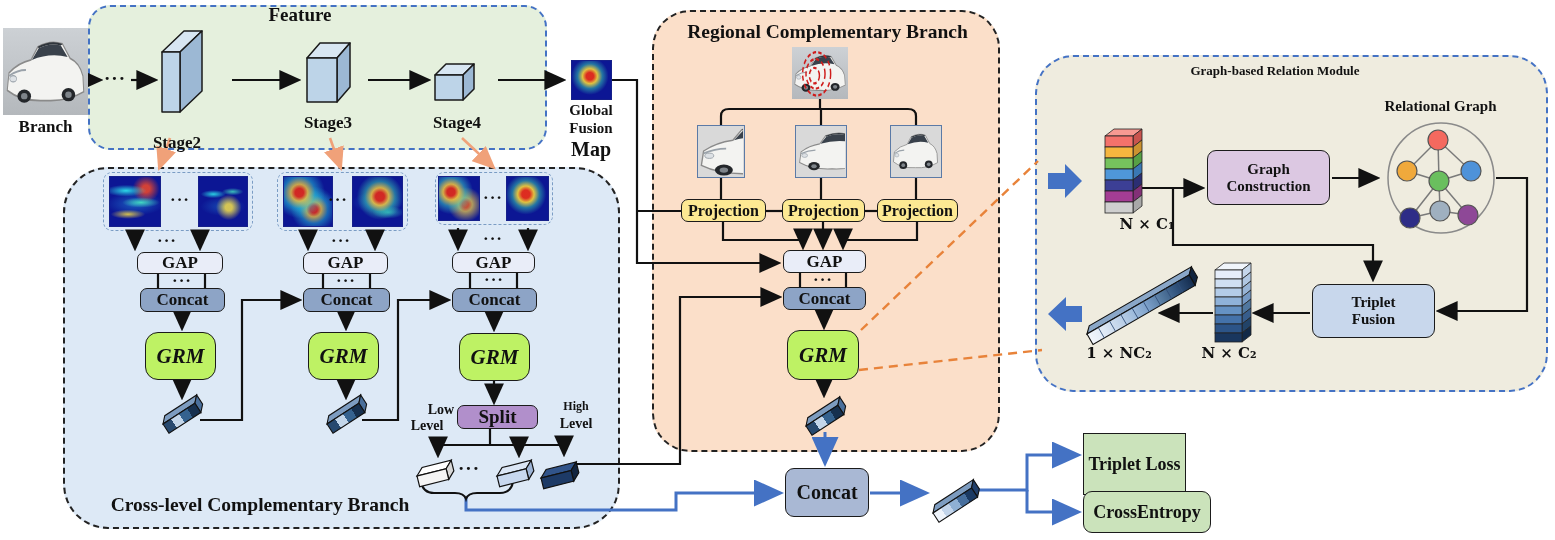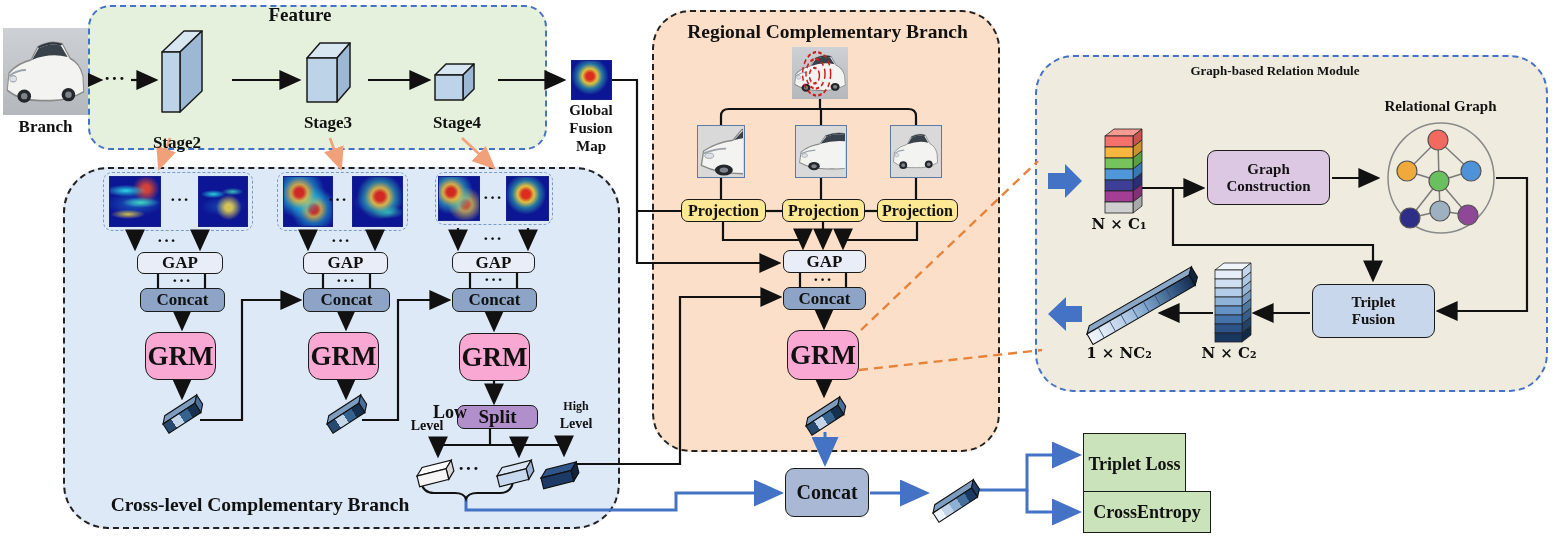--- a/index.html
+++ b/index.html
@@ -11,21 +11,21 @@
   .wires{position:absolute;left:0;top:0;z-index:1;}
   .lbl{position:absolute;z-index:2;color:#111;font-weight:bold;text-align:center;line-height:1.12;}
   .box{
     position:absolute;z-index:2;box-sizing:border-box;border:1.6px solid #1b1b1b;
     display:flex;align-items:center;justify-content:center;
     font-weight:bold;color:#111;
   }
   .r7{border-radius:7px;}.r9{border-radius:9px;}.r13{border-radius:13px;}
   .gapbox{background:#e9edf8;font-size:17px;}
   .concatbox{background:#8da4c6;font-size:17px;}
-  .grmbox{background:#f9a8d4;font-size:27px;}
+  .grmbox{background:#bef264;font-size:21px;font-style:italic;}
   .projbox{background:#fde993;font-size:16px;border-width:1.8px;}
   .splitbox{background:#b18fcb;font-size:19px;text-align:right;}
   .lossbox{background:#cbe3bb;font-size:18px;}
   .modulebox{font-size:15px;}
   .dots{position:absolute;z-index:2;font-weight:bold;color:#111;text-align:center;font-size:17px;letter-spacing:1px;}
   .formula{font-family:"DejaVu Serif",serif;font-weight:bold;font-size:15px;}
   .tile{position:absolute;z-index:2;box-sizing:border-box;overflow:hidden;}
   .hm{border:1px solid #16208a;background-color:#0c1694;}
   
   .hm1a{background-image:
@@ -394,21 +394,21 @@
 <div class="lbl" style="left:3px;top:117px;width:85px;font-size:17px;">Branch</div>
 <div class="lbl" style="left:255px;top:4px;width:90px;font-size:19px;">Feature</div>
 <div class="lbl" style="left:140px;top:113px;width:74px;font-size:17px;margin-top:20px;">Stage2</div>
 <div class="lbl" style="left:291px;top:113px;width:74px;font-size:17px;">Stage3</div>
 <div class="lbl" style="left:420px;top:113px;width:74px;font-size:17px;">Stage4</div>
 
 <div class="dots" style="left:100px;top:68px;width:30px;font-size:19px;">···</div>
 
 <div class="lbl" style="left:551px;top:102px;width:80px;font-size:15px;">Global</div>
 <div class="lbl" style="left:551px;top:120px;width:80px;font-size:15px;">Fusion</div>
-<div class="lbl" style="left:551px;top:138px;width:80px;font-size:15px;">Map</div>
+<div class="lbl" style="left:551px;top:138px;width:80px;font-size:20px;">Map</div>
 
 <div class="dots" style="left:162px;top:190px;width:36px;">···</div>
 <div class="dots" style="left:320px;top:190px;width:36px;">···</div>
 <div class="dots" style="left:475px;top:188px;width:36px;">···</div>
 <div class="dots" style="left:149px;top:231px;width:36px;">···</div>
 <div class="dots" style="left:323px;top:231px;width:36px;">···</div>
 <div class="dots" style="left:475px;top:229px;width:36px;">···</div>
 <div class="dots" style="left:164px;top:271px;width:36px;">···</div>
 <div class="dots" style="left:328px;top:271px;width:36px;">···</div>
 <div class="dots" style="left:476px;top:270px;width:36px;">···</div>
@@ -419,21 +419,21 @@
 <div class="box gapbox r7" style="left:303px;top:252px;width:85px;height:22px;">GAP</div>
 <div class="box gapbox r7" style="left:452px;top:252px;width:83px;height:21px;">GAP</div>
 <div class="box concatbox r7" style="left:140px;top:288px;width:85px;height:24px;">Concat</div>
 <div class="box concatbox r7" style="left:303px;top:288px;width:87px;height:24px;">Concat</div>
 <div class="box concatbox r7" style="left:452px;top:288px;width:85px;height:24px;">Concat</div>
 <div class="box grmbox r13" style="left:145px;top:332px;width:71px;height:48px;">GRM</div>
 <div class="box grmbox r13" style="left:308px;top:332px;width:71px;height:48px;">GRM</div>
 <div class="box grmbox r13" style="left:459px;top:333px;width:71px;height:48px;">GRM</div>
 
 <div class="box splitbox r7" style="left:457px;top:405px;width:81px;height:24px;">Split</div>
-<div class="lbl" style="left:428px;top:402px;width:44px;font-size:18px;">Low</div>
+<div class="lbl" style="left:419px;top:402px;width:44px;font-size:14px;">Low</div>
 <div class="lbl" style="left:405px;top:418px;width:44px;font-size:14px;">Level</div>
 <div class="lbl" style="left:552px;top:400px;width:48px;font-size:12px;">High</div>
 <div class="lbl" style="left:552px;top:416px;width:48px;font-size:14px;">Level</div>
 
 <div class="lbl" style="left:95px;top:494px;width:330px;font-size:19.5px;">Cross-level Complementary Branch</div>
 
 <div class="lbl" style="left:660px;top:21px;width:335px;font-size:19.5px;">Regional Complementary Branch</div>
 <div class="box projbox r7" style="left:681px;top:199px;width:85px;height:23px;">Projection</div>
 <div class="box projbox r7" style="left:782px;top:199px;width:83px;height:23px;">Projection</div>
 <div class="box projbox r7" style="left:877px;top:199px;width:81px;height:23px;">Projection</div>
@@ -444,19 +444,19 @@
 <div class="lbl" style="left:1130px;top:64px;width:290px;font-size:13px;">Graph-based Relation Module</div>
 <div class="lbl" style="left:1368px;top:98px;width:145px;font-size:15px;">Relational Graph</div>
 <div class="box modulebox r9" style="left:1207px;top:150px;width:123px;height:55px;background:#dcc8e2;flex-direction:column;">
   <span>Graph</span>
   <span>Construction</span>
 </div>
 <div class="box modulebox r9" style="left:1312px;top:284px;width:123px;height:54px;background:#c8d7ec;flex-direction:column;">
   <span>Triplet</span>
   <span>Fusion</span>
 </div>
-<div class="lbl formula" style="left:1088px;top:216px;width:62px;">N × C₁</div>
+<div class="lbl formula" style="left:1116px;top:216px;width:62px;">N × C₁</div>
 <div class="lbl formula" style="left:1194px;top:345px;width:70px;">N × C₂</div>
 <div class="lbl formula" style="left:1076px;top:345px;width:86px;">1 × NC₂</div>
 
 <div class="box concatbox" style="left:785px;top:468px;width:84px;height:49px;background:#a9b8d4;border-radius:9px;font-size:20px;border-width:1.8px;">Concat</div>
 <div class="box lossbox" style="left:1083px;top:433px;width:103px;height:62px;">Triplet Loss</div>
-<div class="box lossbox" style="left:1083px;top:491px;width:128px;height:42px;">CrossEntropy</div>
+<div class="box lossbox" style="left:1083px;top:491px;width:128px;height:42px;border-radius:9px;">CrossEntropy</div>
 
 </body></html>

